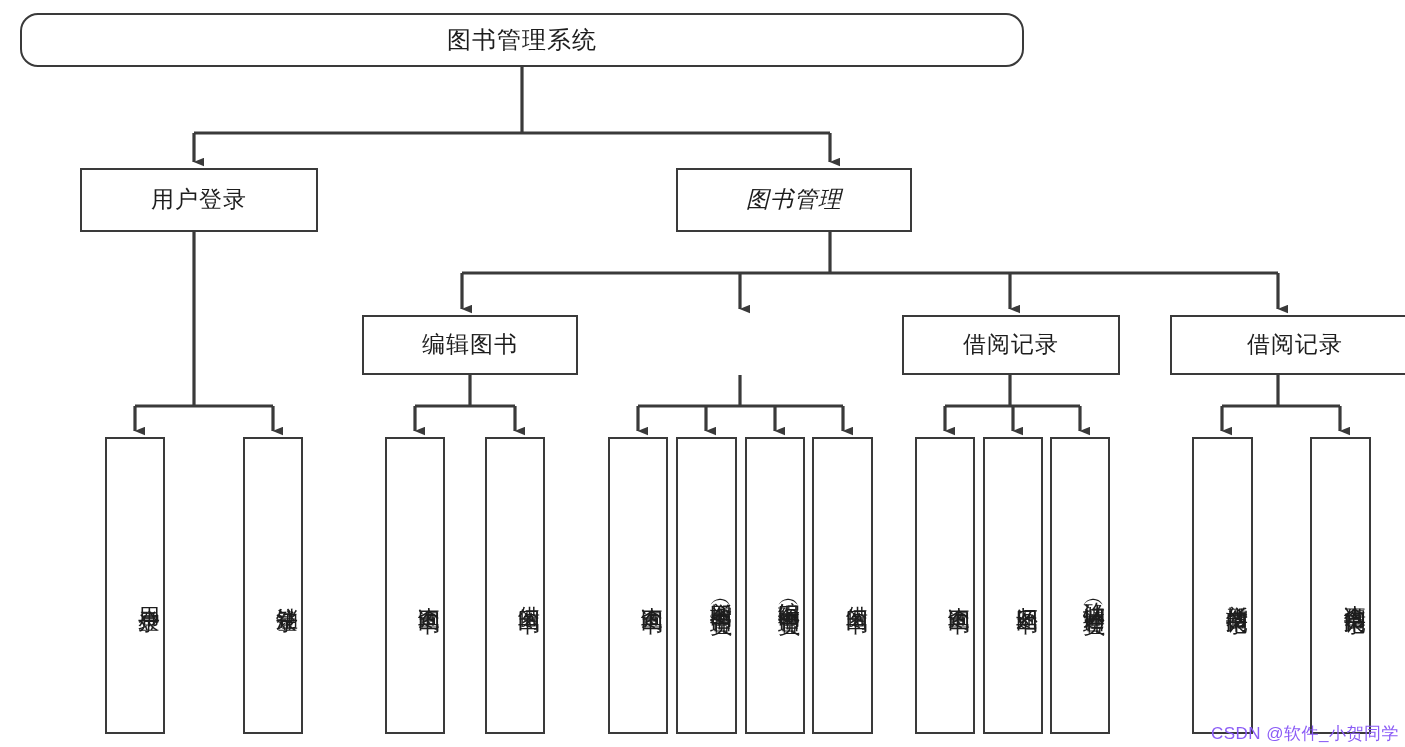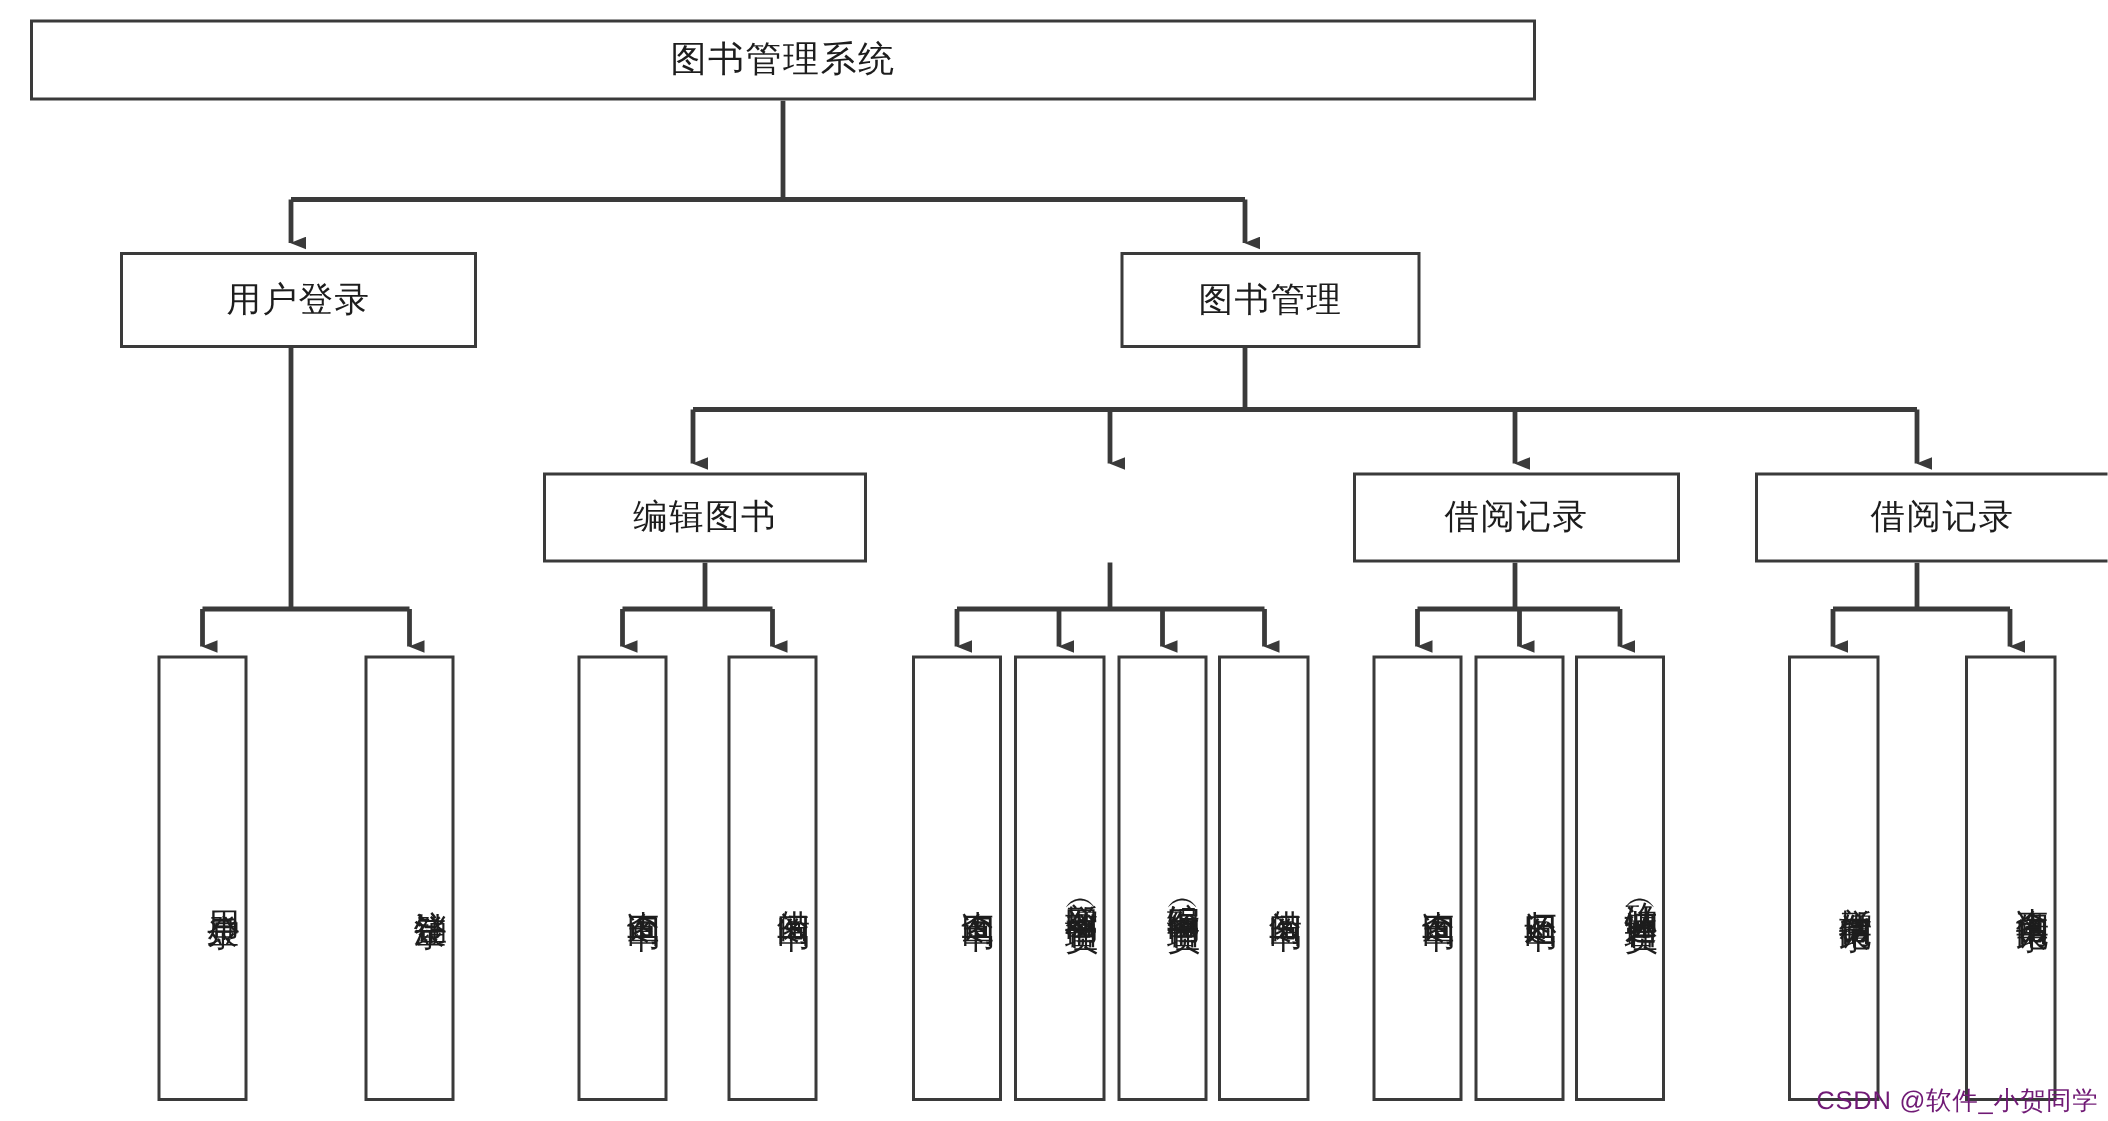--- a/index.html
+++ b/index.html
@@ -11,21 +11,21 @@
         border:2px solid #3a3a3a;display:flex;align-items:center;
         justify-content:center;color:#1d1d1d;}
   .node.h{font-size:23px;letter-spacing:1px;line-height:1.2;}
   .node.root{font-size:24px;}
   .node.leaf{writing-mode:vertical-rl;text-orientation:upright;
              font-size:22px;line-height:1.25;letter-spacing:2px;
              padding-top:14px;align-items:flex-start;justify-content:center;}
   .node.leaf span{writing-mode:vertical-rl;text-orientation:upright;
                   display:block;white-space:nowrap;}
   .wm{position:absolute;right:6px;bottom:2px;font-size:17px;
-      color:#701a75;letter-spacing:.5px;white-space:nowrap;}
+      color:#8b5cf6;letter-spacing:.5px;white-space:nowrap;}
 </style>
 </head>
 <body>
 
 <div id="stage">
 
   <svg id="wires" viewBox="0 0 1405 747" xmlns="http://www.w3.org/2000/svg">
     <defs>
       <marker id="ah" markerWidth="10" markerHeight="11" refX="4.2" refY="10" orient="auto" markerUnits="userSpaceOnUse">
         <path d="M0,0 L8.4,0 L4.2,10.5 Z" fill="#3a3a3a"></path>
@@ -68,24 +68,24 @@
       <path d="M1013,406 L1013,431" marker-end="url(#ah)"></path>
       <path d="M1080,406 L1080,431" marker-end="url(#ah)"></path>
 
       <path d="M1278,375 L1278,406"></path>
       <path d="M1222,406 L1340,406"></path>
       <path d="M1222,406 L1222,431" marker-end="url(#ah)"></path>
       <path d="M1340,406 L1340,431" marker-end="url(#ah)"></path>
     </g>
   </svg>
 
-  <div class="node h root" id="n-root" style="left: 20px; top: 13px; width: 1004px; height: 54px;">图书管理系统</div>
+  <div class="node h root" id="n-root" style="left: 20px; top: 13px; width: 1004px; height: 54px; border-radius: 18px;">图书管理系统</div>
 
   <div class="node h" id="n-l2-0" style="left: 80px; top: 168px; width: 238px; height: 64px;">用户登录</div>
-  <div class="node h" id="n-l2-1" style="left: 747px; top: 168px; width: 200px; height: 64px;">图书管理</div>
+  <div class="node h" id="n-l2-1" style="left: 676px; top: 168px; width: 236px; height: 64px; font-style: italic;">图书管理</div>
 
   <div class="node h" id="n-l3-0" style="left: 362px; top: 315px; width: 216px; height: 60px;">编辑图书</div>
   <div class="node h" id="n-l3-2" style="left: 902px; top: 315px; width: 218px; height: 60px;">借阅记录</div>
   <div class="node h" id="n-l3-3" style="left: 1170px; top: 315px; width: 250px; height: 60px;">借阅记录</div>
 
   <div class="node leaf" id="n-lf-0" style="left: 105px; top: 437px; width: 60px; height: 297px;">
       <span>用户登录</span>
     </div>
   <div class="node leaf" id="n-lf-1" style="left: 243px; top: 437px; width: 60px; height: 297px;">
       <span>注销登录</span>

